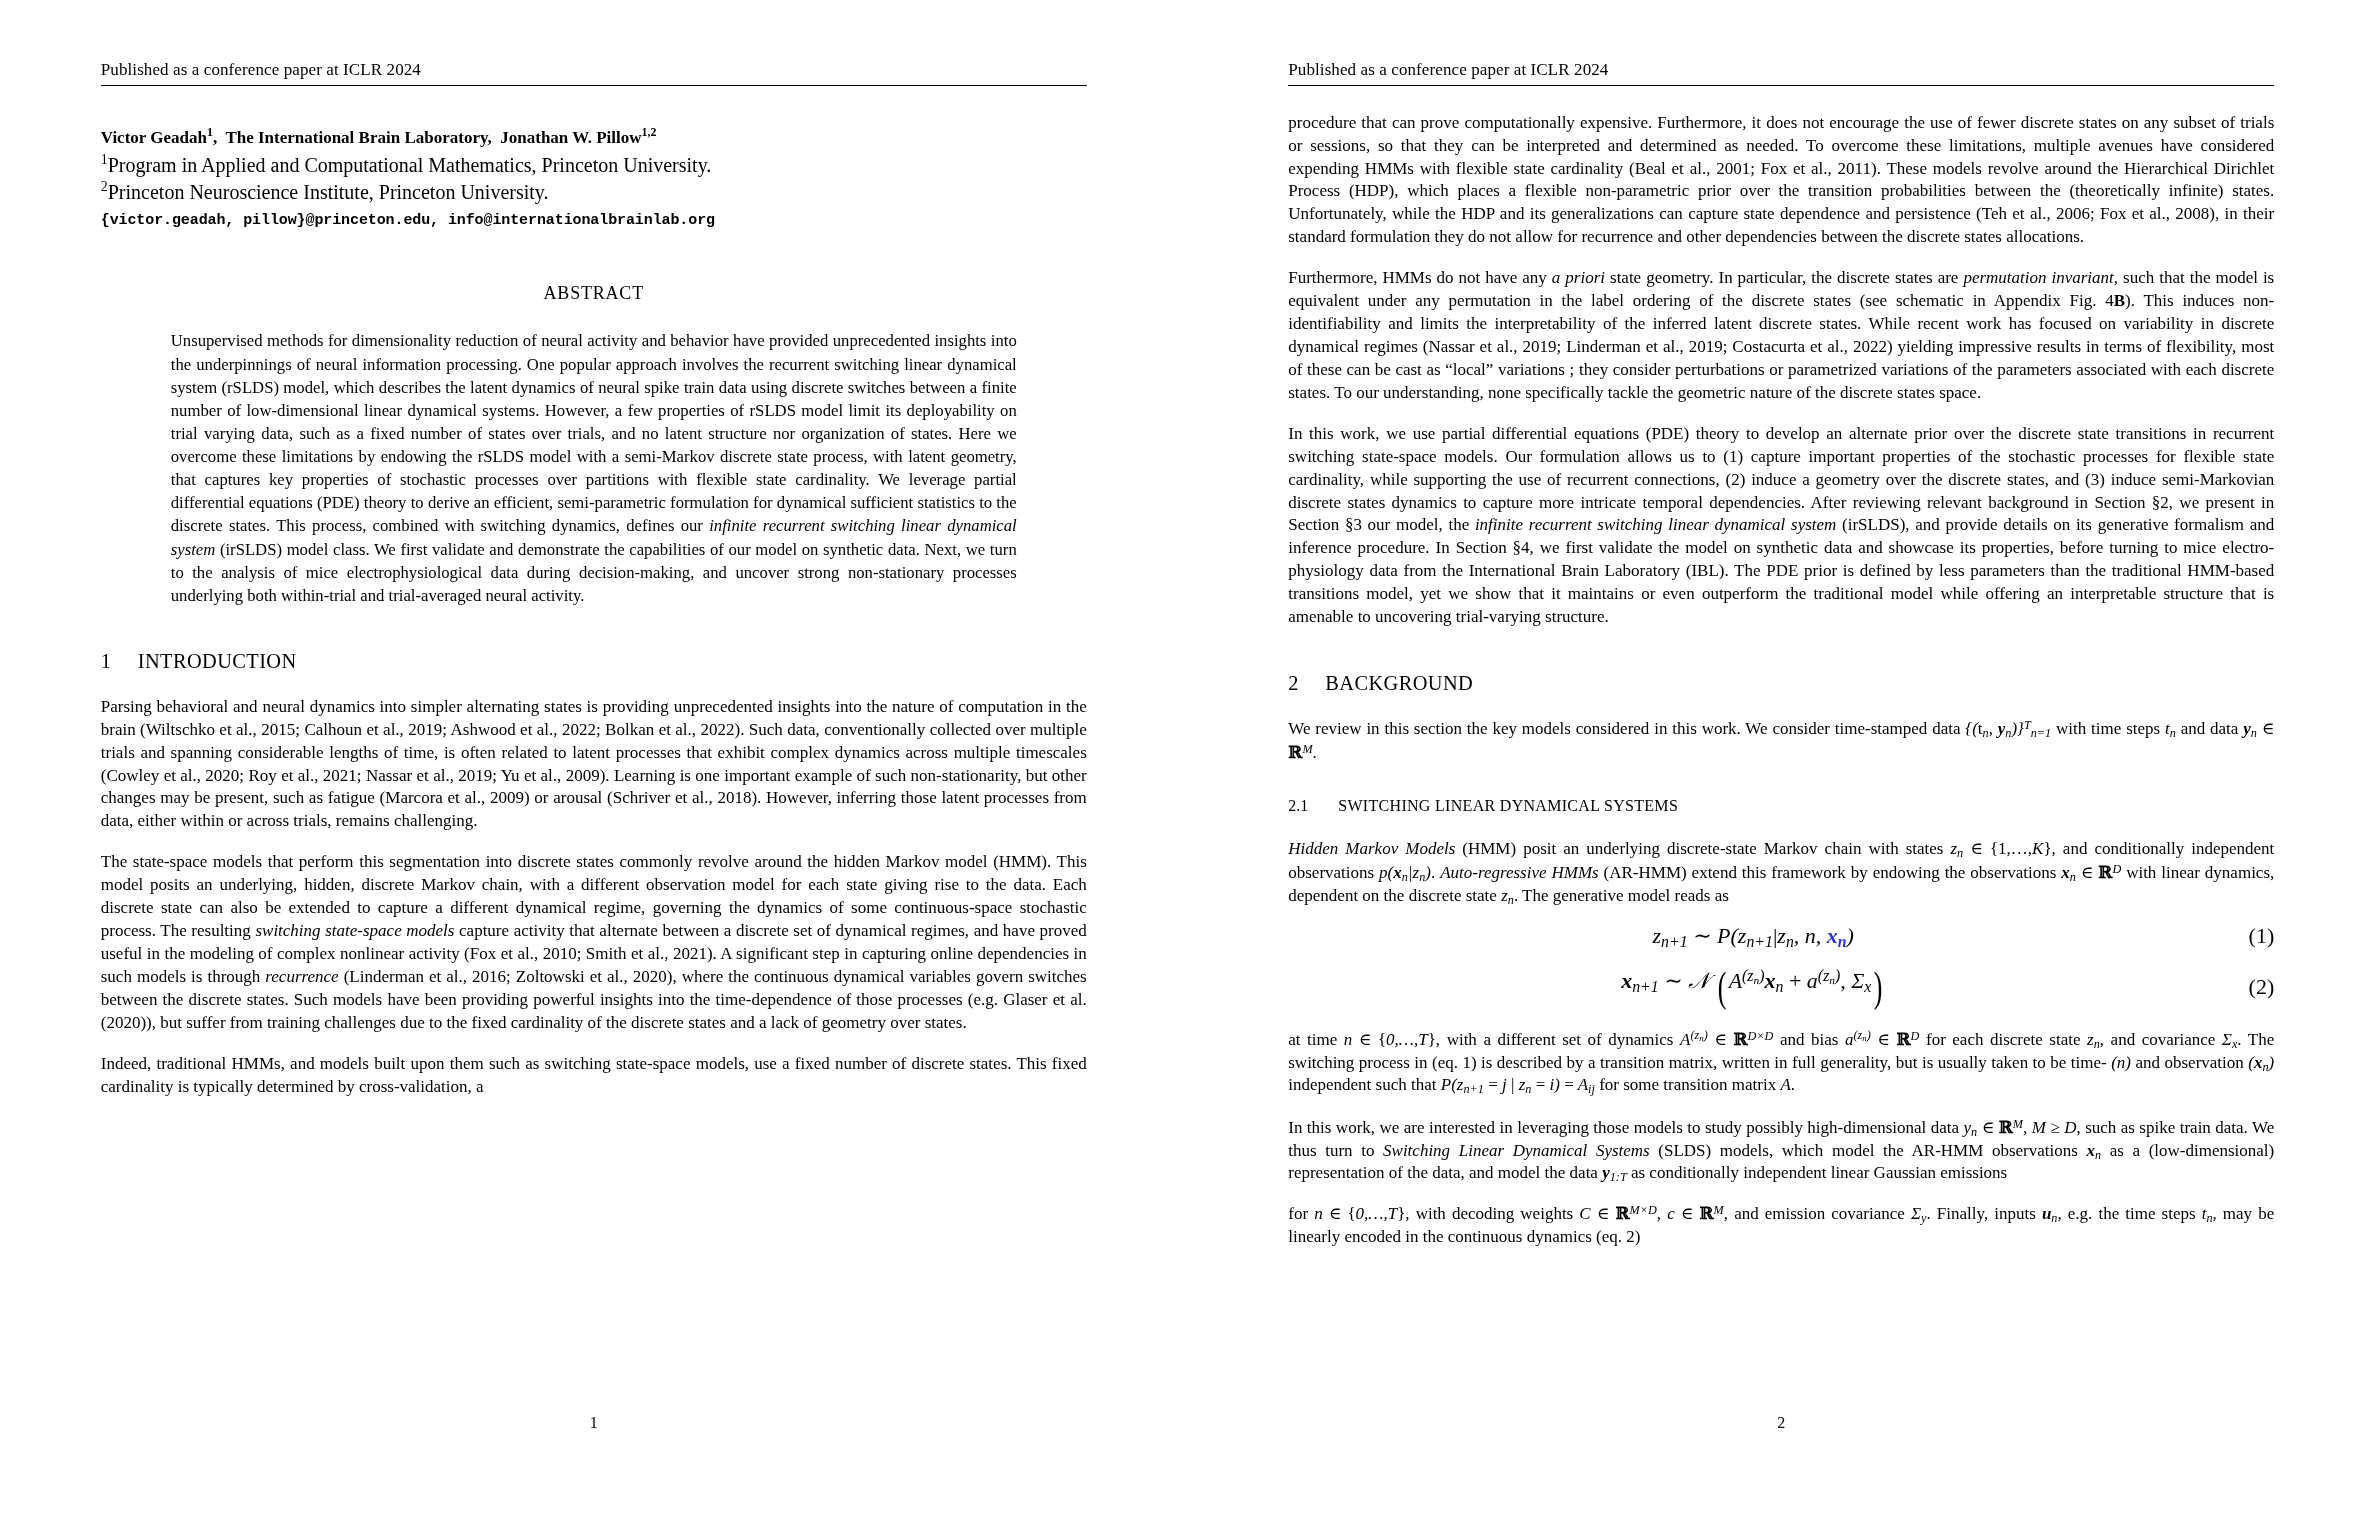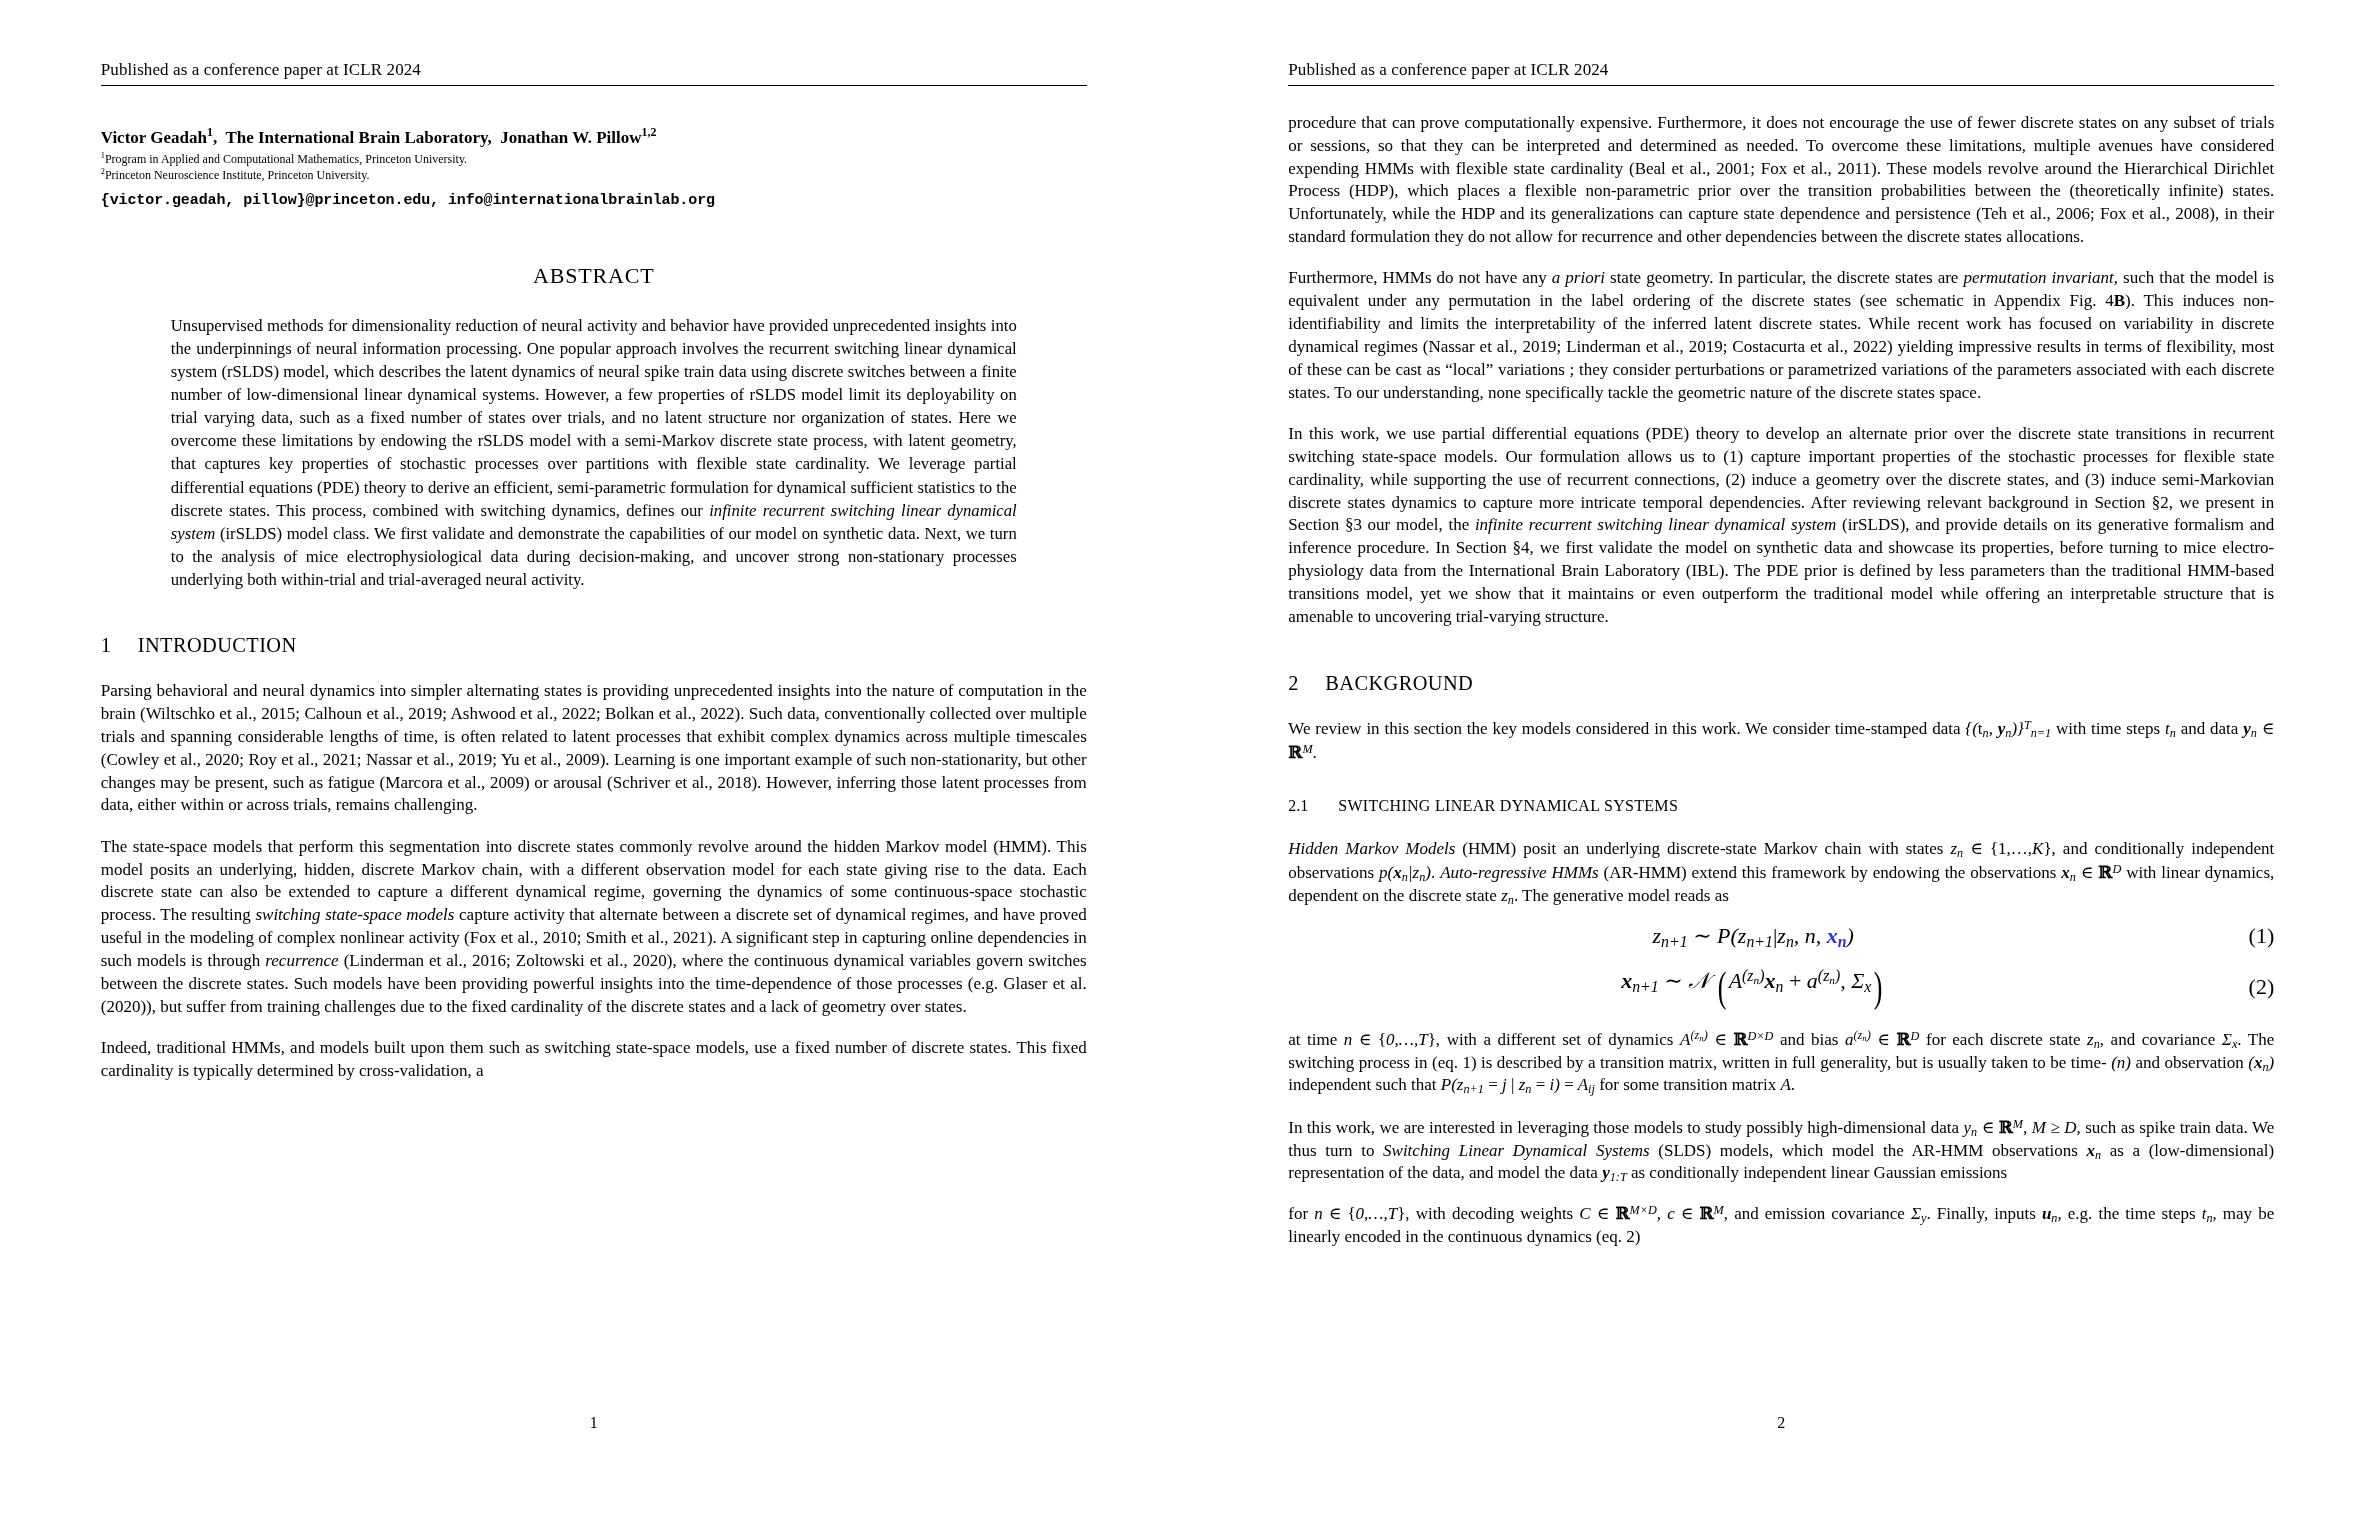--- a/index.html
+++ b/index.html
@@ -48,38 +48,38 @@
     text-transform: lowercase;
   }
   .title .first { text-transform: uppercase; }
   .authors {
     margin-top: 41px;
     font-size: 17px;
     font-weight: bold;
     line-height: 1.34;
   }
   .affil {
-    font-size: 12px;
+    font-size: 20px;
     font-weight: normal;
     line-height: 1.30;
     margin-top: 1.9px;
   }
   .affil div { margin-top: 1px; }
   .emails {
     font-family: "Liberation Mono", "DejaVu Sans Mono", monospace;
     font-size: 15px;
     margin-top: 6.8px;
     letter-spacing: -0.1px;
   }
   sup { font-size: 0.70em; vertical-align: super; line-height: 0; }
 
   .abstract-head {
     text-align: center;
     margin-top: 52px;
-    font-size: 22px;
+    font-size: 18px;
     font-variant: small-caps;
     text-transform: lowercase;
     letter-spacing: 0.8px;
   }
   .abstract-head .first { text-transform: uppercase; }
   .abstract-body {
     margin: 25px 70px 0 70px;
     font-size: 16.7px;
     line-height: 1.385;
     text-align: justify;

